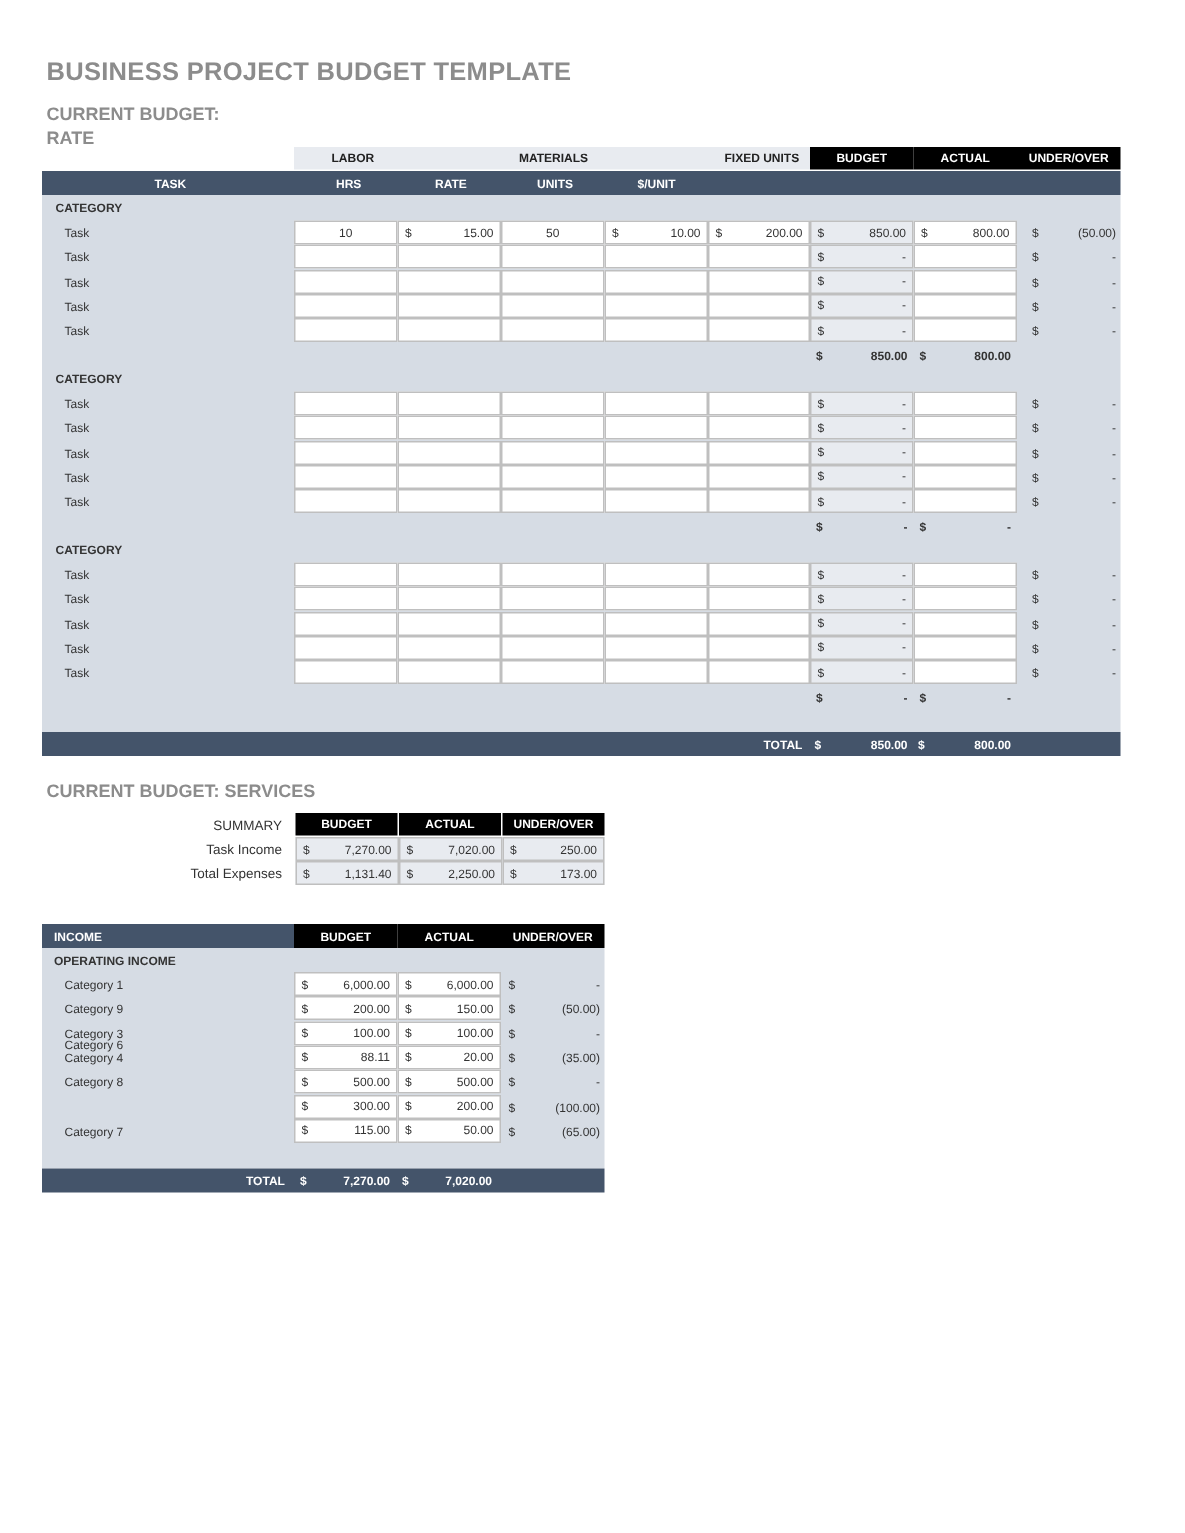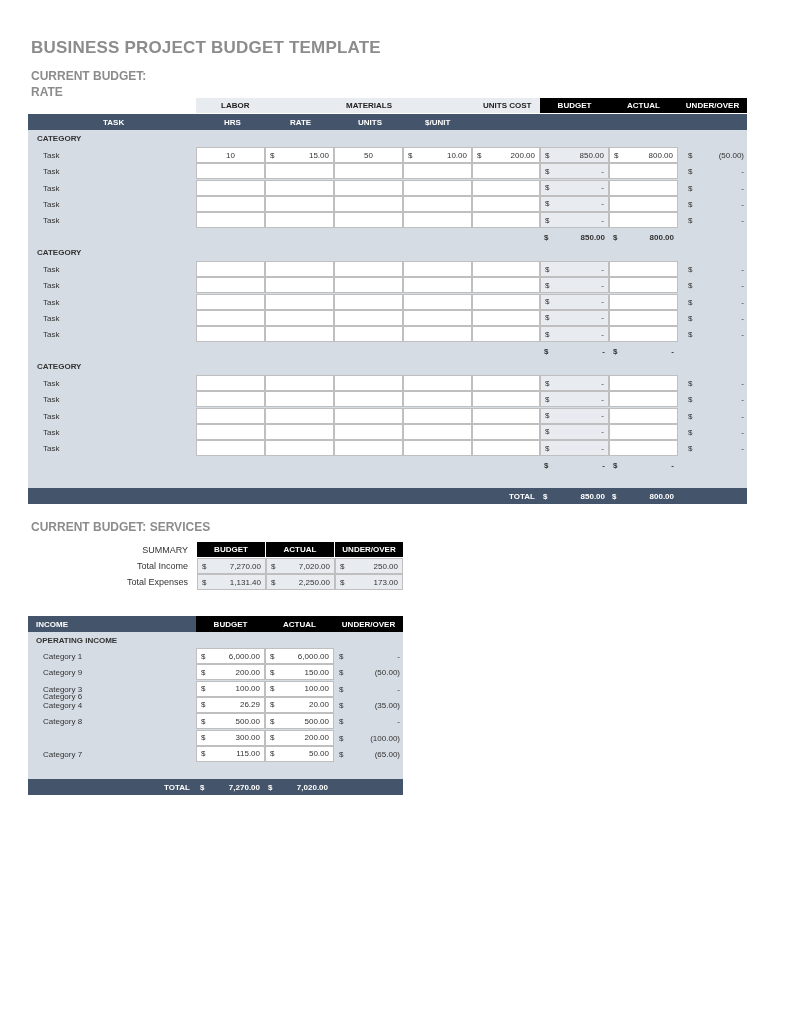--- a/index.html
+++ b/index.html
@@ -21,21 +21,21 @@
 </head>
 <body>
 
 <div class="title">BUSINESS PROJECT BUDGET TEMPLATE</div>
 <div class="sub" style="top:69px">CURRENT BUDGET:</div>
 <div class="sub" style="top:85px">RATE</div>
 
 <div class="abs grp" style="left:196px;top:98px;width:344px;height:15px">
   <span class="abs" style="left:25px">LABOR</span>
   <span class="abs" style="left:150px">MATERIALS</span>
-  <span class="abs" style="left:287px">UNITS COST</span>
+  <span class="abs" style="left:287px">FIXED UNITS</span>
 </div>
 <div class="abs blk" style="left:540px;top:98px;width:69px;height:15px">BUDGET</div>
 <div class="abs blk" style="left:609px;top:98px;width:69px;height:15px">ACTUAL</div>
 <div class="abs blk" style="left:678px;top:98px;width:69px;height:15px">UNDER/OVER</div>
 
 <div class="abs hdr" style="left:28px;top:114px;width:719px;height:16px">
   <span class="abs" style="left:75px;top:4px">TASK</span>
   <span class="abs" style="left:196px;top:4px">HRS</span>
   <span class="abs" style="left:262px;top:4px">RATE</span>
   <span class="abs" style="left:330px;top:4px">UNITS</span>
@@ -317,21 +317,21 @@
   <span class="abs" style="left:584px;top:4px">$</span>
   <span class="abs right" style="left:600px;width:46px;top:4px">800.00</span>
 </div>
 
 <div class="sub" style="top:520px">CURRENT BUDGET: SERVICES</div>
 <div class="txt right" style="left:100px;width:88px;top:545px;font-size:9px">SUMMARY</div>
 <div class="abs blk" style="left:197px;top:542px;width:68px;height:15px">BUDGET</div>
 <div class="abs blk" style="left:266px;top:542px;width:68px;height:15px">ACTUAL</div>
 <div class="abs blk" style="left:335px;top:542px;width:68px;height:15px">UNDER/OVER</div>
 <div id="summary-body">
-    <div class="txt right" style="left:90px;width:98px;top:561px;font-size:9px">Total Income</div>
+    <div class="txt right" style="left:90px;width:98px;top:561px;font-size:9px">Task Income</div>
     <div class="cell cur g" style="left:197px;top:558px;width:69px">
       <span>$</span>
       <span>7,270.00</span>
     </div>
     <div class="cell cur g" style="left:266px;top:558px;width:69px">
       <span>$</span>
       <span>7,020.00</span>
     </div>
     <div class="cell cur g" style="left:335px;top:558px;width:68px">
       <span>$</span>
@@ -396,21 +396,21 @@
       <span>$</span>
       <span>100.00</span>
     </div>
     <div class="txt" style="left:339px;top:684.6px;width:61px;display:flex;justify-content:space-between">
       <span>$</span>
       <span>-</span>
     </div>
     <div class="txt" style="left:43px;top:700.9px">Category 4</div>
     <div class="cell cur " style="left:196px;top:696.9px;width:69px">
       <span>$</span>
-      <span>26.29</span>
+      <span>88.11</span>
     </div>
     <div class="cell cur " style="left:265px;top:696.9px;width:69px">
       <span>$</span>
       <span>20.00</span>
     </div>
     <div class="txt" style="left:339px;top:700.9px;width:61px;display:flex;justify-content:space-between">
       <span>$</span>
       <span>(35.00)</span>
     </div>
     <div class="txt" style="left:43px;top:717.2px">Category 8</div>

